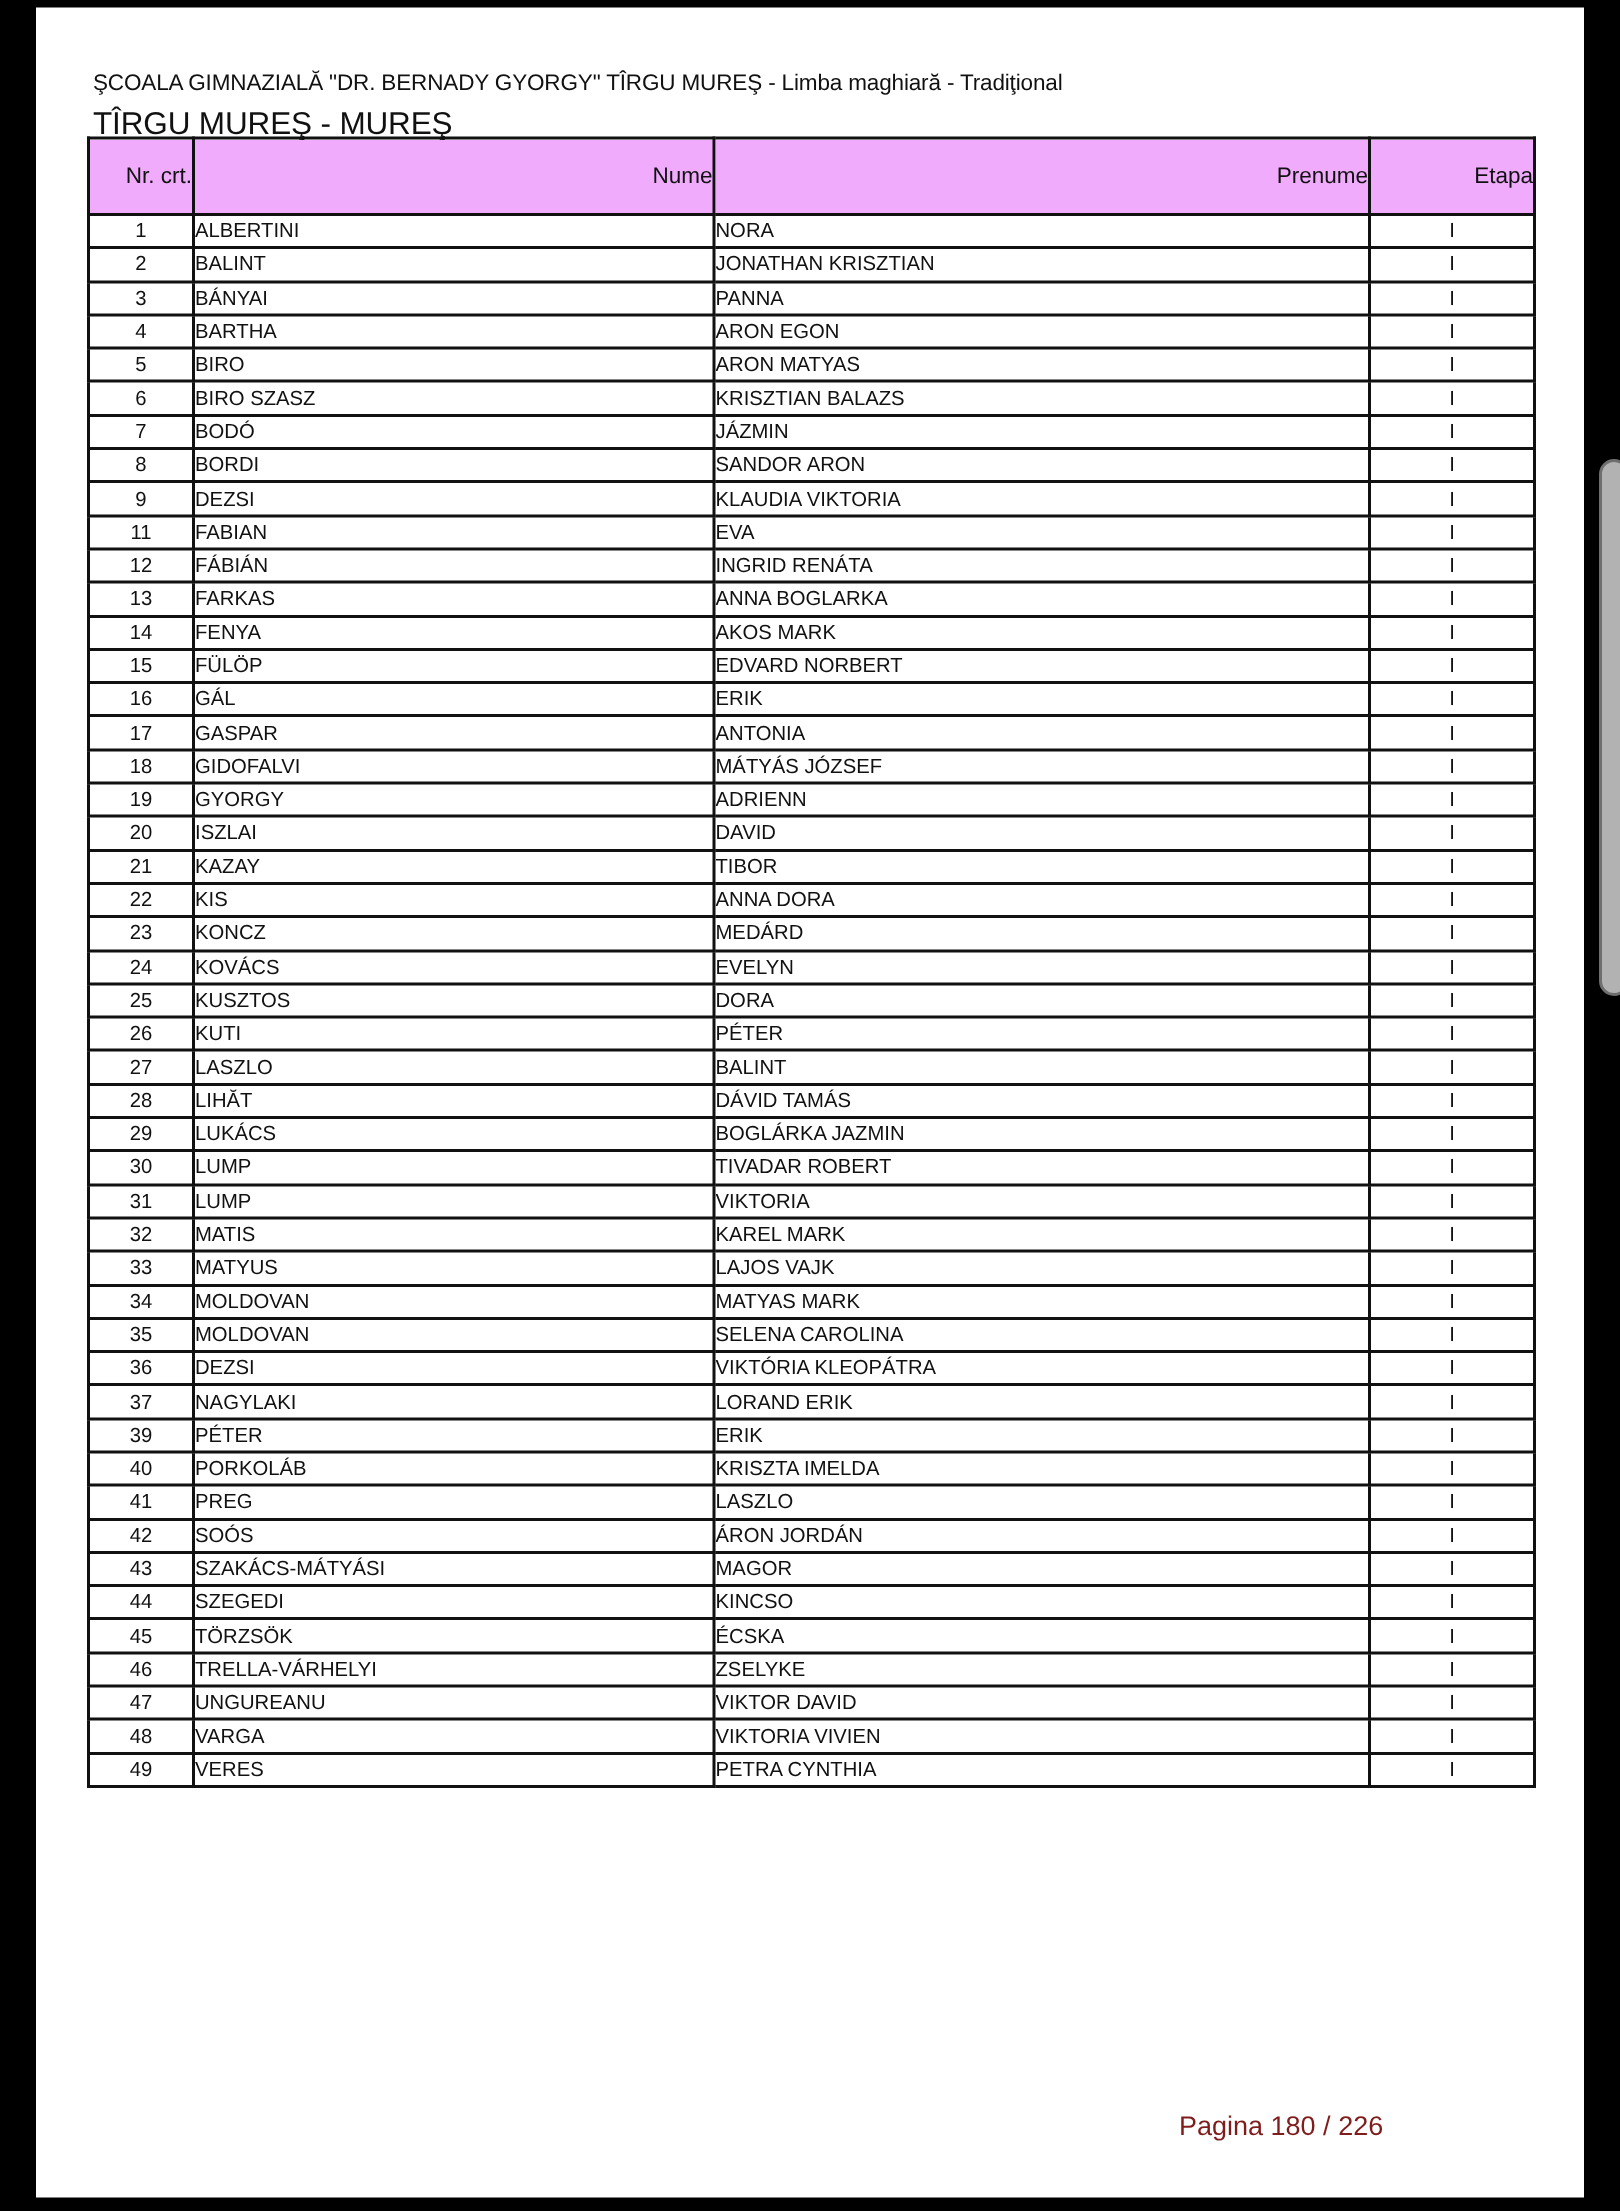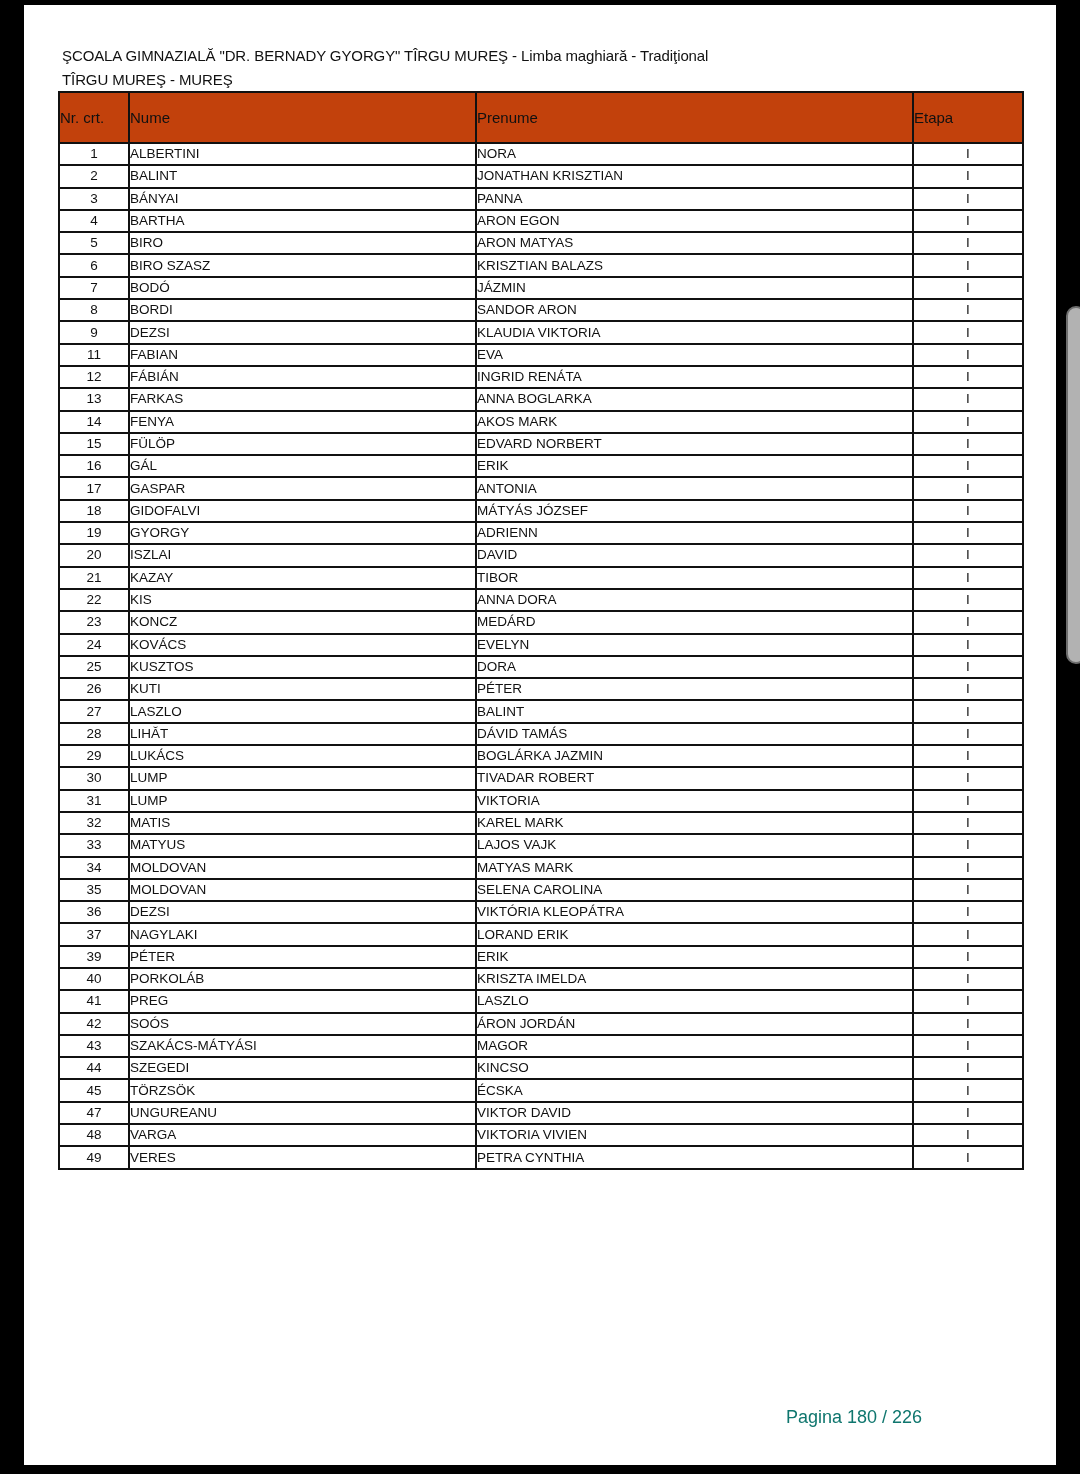--- a/index.html
+++ b/index.html
@@ -8,45 +8,45 @@
     font-family: "Liberation Sans", sans-serif;
   }
   .page {
     position: absolute; left: 24px; top: 5px; width: 1032px; height: 1460px; background: #fff;
   }
   .title {
     position: absolute; left: 38px; top: 42px; font-size: 15px; color: #111; white-space: nowrap;
     letter-spacing: -0.1px;
   }
   .subtitle {
-    position: absolute; left: 38px; top: 66px; font-size: 15px; color: #111; white-space: nowrap;
+    position: absolute; left: 38px; top: 66px; font-size: 21px; color: #111; white-space: nowrap;
     letter-spacing: -0.1px;
     text-align: center;
   }
   table.grid {
     position: absolute; left: 34px; top: 86px; width: 964px;
     border-collapse: collapse; table-layout: fixed;
   }
   table.grid th, table.grid td {
     border: 2px solid #111; padding: 0; font-size: 13.5px; color: #111;
     white-space: nowrap; overflow: hidden;
   }
   table.grid th {
-    background: #c2410c; font-weight: normal; height: 49px; font-size: 15px; text-align: left;
+    background: #f0abfc; font-weight: normal; height: 49px; font-size: 15px; text-align: right;
   }
   table.grid td { height: 20.3px; line-height: 20px; }
   td.nr { text-align: center; font-size: 14px; }
   td.name { padding-left: 4px; }
   td.etapa { text-align: center; color: #5a3a00; }
   col.c-nr { width: 70px; }
   col.c-nume { width: 347px; }
   col.c-prenume { width: 437px; }
   col.c-etapa { width: 110px; }
   .footer {
-    position: absolute; left: 762px; top: 1402px; font-size: 18px; color: #0f766e; white-space: nowrap;
+    position: absolute; left: 762px; top: 1402px; font-size: 18px; color: #7f1d1d; white-space: nowrap;
   }
   .scrollbar {
     position: absolute; left: 1066px; top: 306px; width: 20px; height: 358px;
     background: #b2b2b2; border: 2px solid #6e6e6e; border-radius: 12px; box-sizing: border-box;
   }
 </style>
 </head>
 <body>
 
 <div class="page">
@@ -321,20 +321,26 @@
           <td class="name">KINCSO</td>
           <td class="etapa">I</td>
         </tr>
         <tr>
           <td class="nr">45</td>
           <td class="name">TÖRZSÖK</td>
           <td class="name">ÉCSKA</td>
           <td class="etapa">I</td>
         </tr>
         <tr>
+          <td class="nr">46</td>
+          <td class="name">TRELLA-VÁRHELYI</td>
+          <td class="name">ZSELYKE</td>
+          <td class="etapa">I</td>
+        </tr>
+        <tr>
           <td class="nr">47</td>
           <td class="name">UNGUREANU</td>
           <td class="name">VIKTOR DAVID</td>
           <td class="etapa">I</td>
         </tr>
         <tr>
           <td class="nr">48</td>
           <td class="name">VARGA</td>
           <td class="name">VIKTORIA VIVIEN</td>
           <td class="etapa">I</td>

